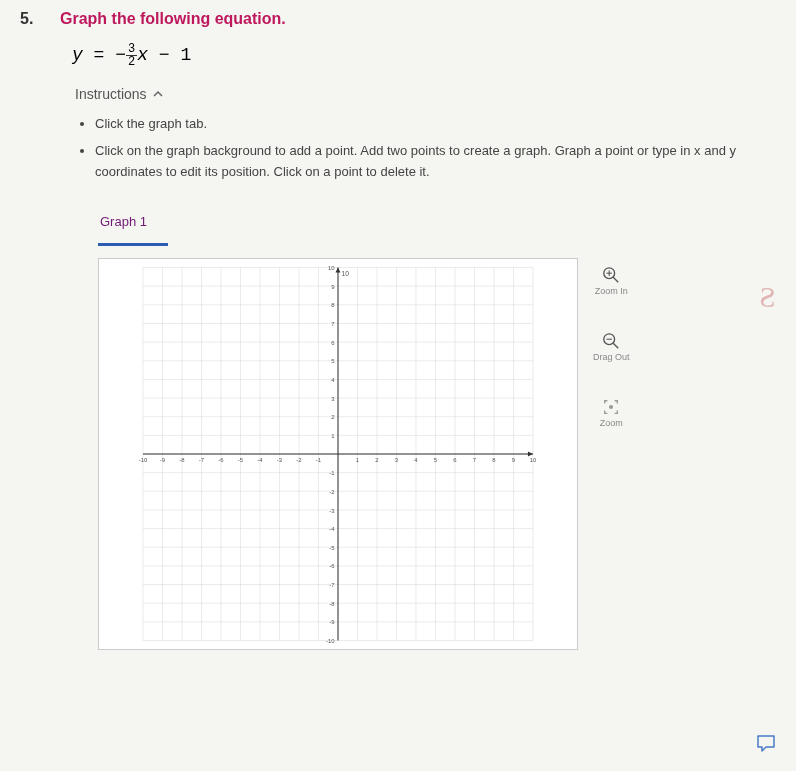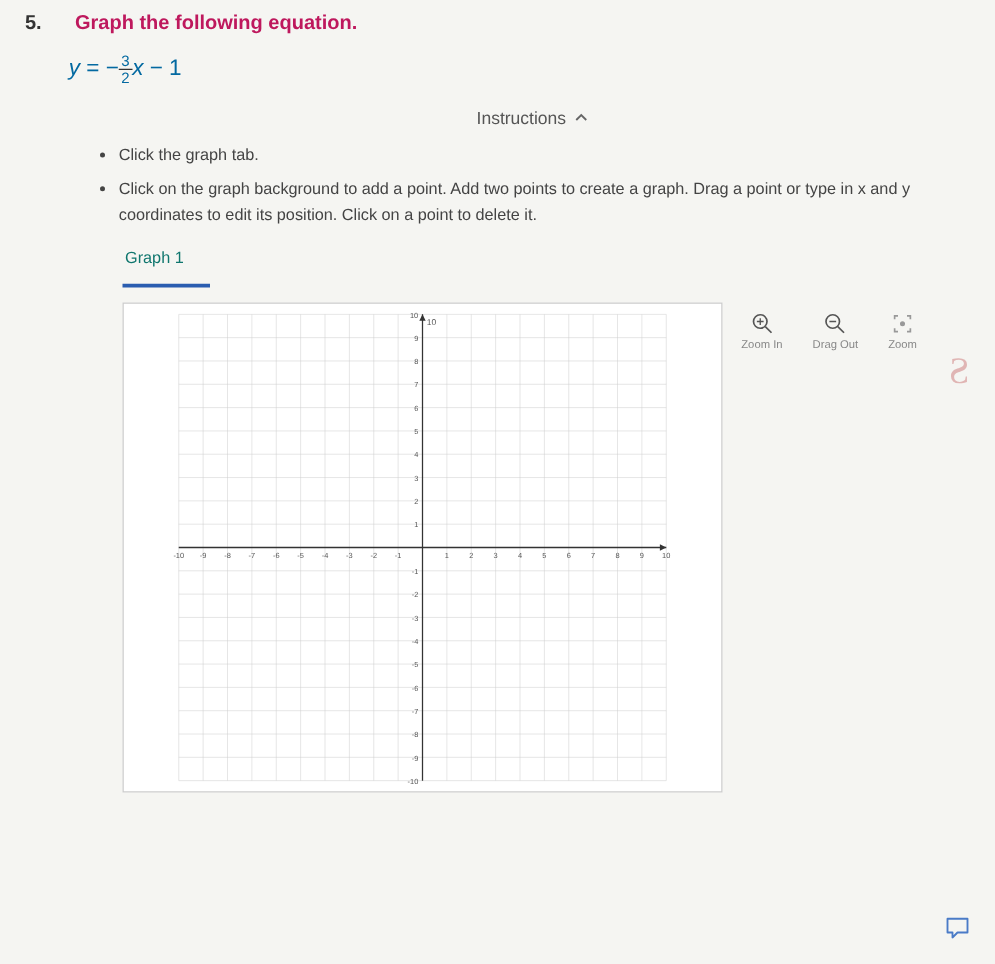--- a/index.html
+++ b/index.html
@@ -25,60 +25,59 @@
       font-weight: bold;
       color: #333;
       min-width: 20px;
     }
     .q-title {
       font-size: 16px;
       font-weight: bold;
       color: #be185d;
     }
     .equation {
-      margin-left: 35px;
+      margin-left: 52px;
       margin-bottom: 18px;
-      font-family: Liberation Sans, sans-serif;
+      font-family: Liberation Mono, monospace;
       font-size: 18px;
-      color: #0369a1;
+      color: #000000;
     }
     .section-title {
       margin-left: 55px;
       font-size: 14px;
       color: #555;
       margin-bottom: 12px;
-      text-align: center;
     }
     .chevron {
       display: inline-block;
       margin-left: 3px;
       font-size: 10px;
       color: #666;
       vertical-align: middle;
     }
     .instructions-list {
       margin-left: 55px;
-      margin-bottom: 15px;
+      margin-bottom: 30px;
     }
     .instructions-list li {
       list-style: disc;
       margin-left: 20px;
       font-size: 13px;
       color: #444;
       line-height: 1.6;
       margin-bottom: 6px;
     }
     .tab-area {
       margin-left: 80px;
       margin-bottom: 8px;
     }
     .tab {
       display: inline-block;
       font-size: 13px;
-      color: #0f766e;
+      color: #701a75;
       padding-bottom: 6px;
     }
     .tab-underline {
       margin-left: 78px;
       width: 70px;
       height: 3px;
       background: #2a5db0;
       margin-bottom: 12px;
     }
     .graph-row {
@@ -93,22 +92,22 @@
       border: 1px solid #ccc;
       background: #fff;
     }
     .graph-container svg {
       width: 100%;
       height: 100%;
       display: block;
     }
     .tools {
       display: flex;
-      flex-direction: row;
-      gap: 24px;
+      flex-direction: column;
+      gap: 36px;
       padding-top: 8px;
     }
     .tool {
       display: flex;
       flex-direction: column;
       align-items: center;
       cursor: pointer;
     }
     .tool-icon {
       width: 18px;
@@ -155,21 +154,21 @@
     <span>Instructions</span>
     <span class="chevron">
       <svg width="10" height="10" viewBox="0 0 10 10">
           <path d="M1 7 L5 3 L9 7" stroke="#666" stroke-width="1.5" fill="none"></path>
         </svg>
     </span>
   </div>
 
   <ul class="instructions-list">
     <li>Click the graph tab.</li>
-    <li>Click on the graph background to add a point. Add two points to create a graph. Drag a point or type in x and y coordinates to edit its position. Click on a point to delete it.</li>
+    <li>Click on the graph background to add a point. Add two points to create a graph. Graph a point or type in x and y coordinates to edit its position. Click on a point to delete it.</li>
   </ul>
 
   <div class="tab-area">
     <span class="tab">Graph 1</span>
   </div>
   <div class="tab-underline"></div>
 
   <div class="graph-row">
     <div class="graph-container">
       <svg id="graph-svg" viewBox="0 0 480 460">

